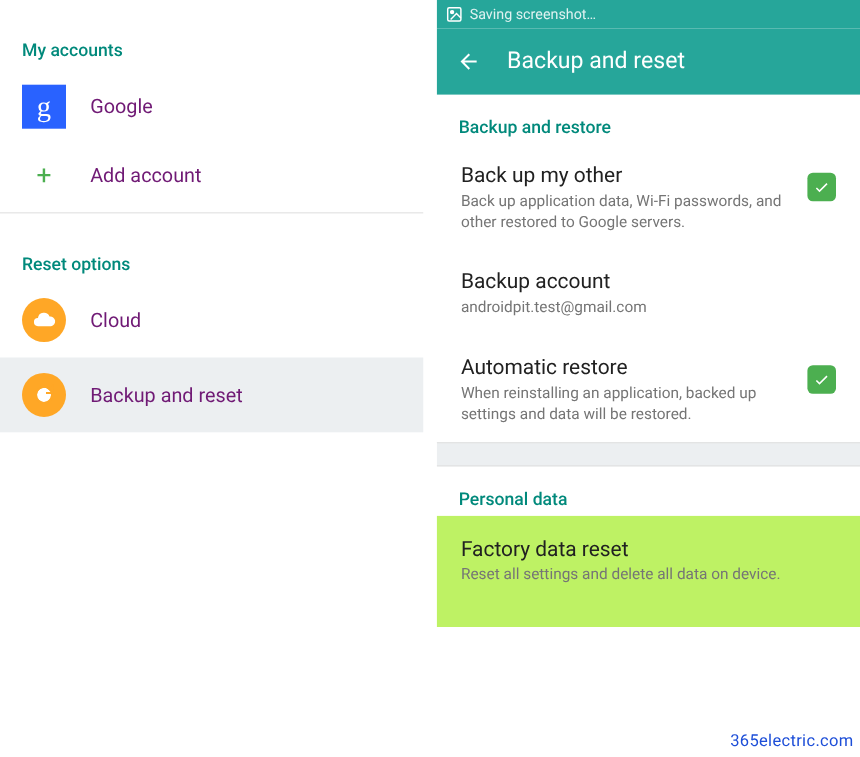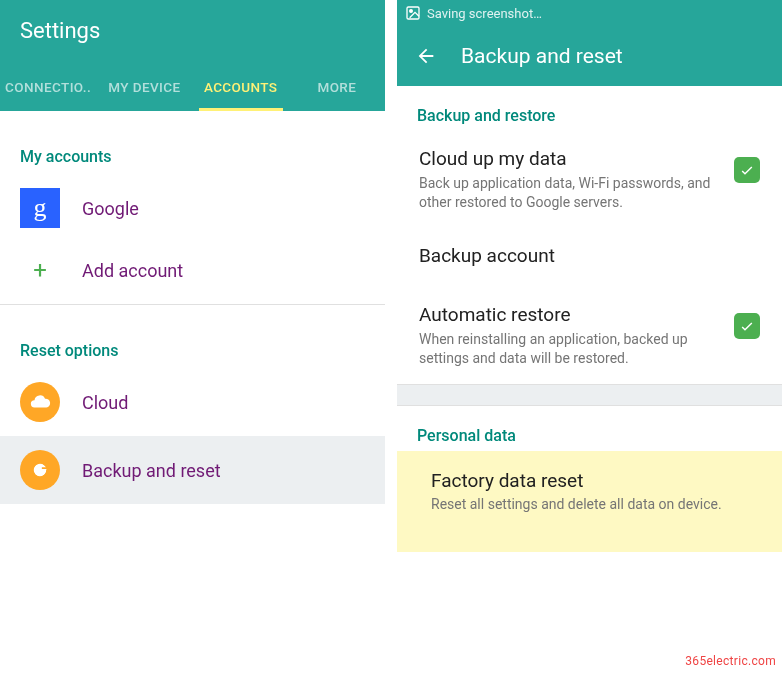--- a/index.html
+++ b/index.html
@@ -35,50 +35,33 @@
   .icon-cloud { background: #ffa726; }
   .icon-backup { background: #ffa726; }
   .highlight { background: #eceff1; position: relative; }
   
   .setting { padding: 16px 22px 16px 22px; display: flex; align-items: flex-start; gap: 12px; }
   .setting .text { flex: 1; }
   .setting .t1 { font-size: 19px; color: #212121; margin-bottom: 4px; }
   .setting .t2 { font-size: 14px; color: #757575; line-height: 1.35; }
   .checkbox { width: 26px; height: 26px; border-radius: 5px; background: #4caf50; display: flex; align-items: center; justify-content: center; flex-shrink: 0; margin-top: 10px; }
   .big-divider { height: 22px; background: #eceff1; border-top: 1px solid #e0e0e0; border-bottom: 1px solid #e0e0e0; }
-  .factory { background: #fef9c3; padding: 18px 22px 40px 34px; }
+  .factory { background: #bef264; padding: 18px 22px 40px 22px; }
   .factory .t1 { font-size: 19px; color: #212121; margin-bottom: 4px; }
   .factory .t2 { font-size: 14px; color: #757575; }
   .plus { color: #4caf50; font-size: 24px; width: 40px; text-align: center; }
   .google-badge { width: 40px; height: 40px; background: #2962ff; display: flex; align-items: center; justify-content: center; color: #fff; font-family: Georgia, 'Times New Roman', serif; font-size: 26px; }
-  .watermark { position: absolute; right: 6px; bottom: 20px; font-size: 12px; color: #ef4444; letter-spacing: 0.3px; }
+  .watermark { position: absolute; right: 6px; bottom: 6px; font-size: 15px; color: #1d4ed8; letter-spacing: 0.3px; }
 </style>
 </head>
 <body>
 
 <div class="wrap">
 
   <div class="phone left">
-    <div class="appbar">
-      <div class="title1">Settings</div>
-      <div class="tabs">
-        <div class="tab">
-            <span>CONNECTIO..</span>
-          </div>
-        <div class="tab">
-            <span>MY DEVICE</span>
-          </div>
-        <div class="tab active">
-            <span>ACCOUNTS</span>
-          </div>
-        <div class="tab">
-            <span>MORE</span>
-          </div>
-      </div>
-    </div>
 
     <div class="section-header">My accounts</div>
 
     <div class="row">
       <div class="google-badge">g</div>
       <div class="label">Google</div>
     </div>
 
     <div class="row add">
       <div class="plus">+</div>
@@ -129,33 +112,34 @@
             <path d="M20 11H7.8l5.6-5.6L12 4l-8 8 8 8 1.4-1.4L7.8 13H20z" fill="#fff"></path>
           </svg>
         <div class="t">Backup and reset</div>
       </div>
     </div>
 
     <div class="section-header pad2">Backup and restore</div>
 
     <div class="setting">
       <div class="text">
-        <div class="t1">Cloud up my data</div>
+        <div class="t1">Back up my other</div>
         <div class="t2">Back up application data, Wi-Fi passwords, and other restored to Google servers.</div>
       </div>
       <div class="checkbox">
         <svg width="16" height="16" viewBox="0 0 24 24">
             <path d="M9 16.2l-3.5-3.5L4 14.2 9 19.2 20 8.2l-1.5-1.5z" fill="#fff"></path>
           </svg>
       </div>
     </div>
 
     <div class="setting">
       <div class="text">
         <div class="t1">Backup account</div>
+        <div class="t2">androidpit.test@gmail.com</div>
       </div>
     </div>
 
     <div class="setting">
       <div class="text">
         <div class="t1">Automatic restore</div>
         <div class="t2">When reinstalling an application, backed up settings and data will be restored.</div>
       </div>
       <div class="checkbox">
         <svg width="16" height="16" viewBox="0 0 24 24">

